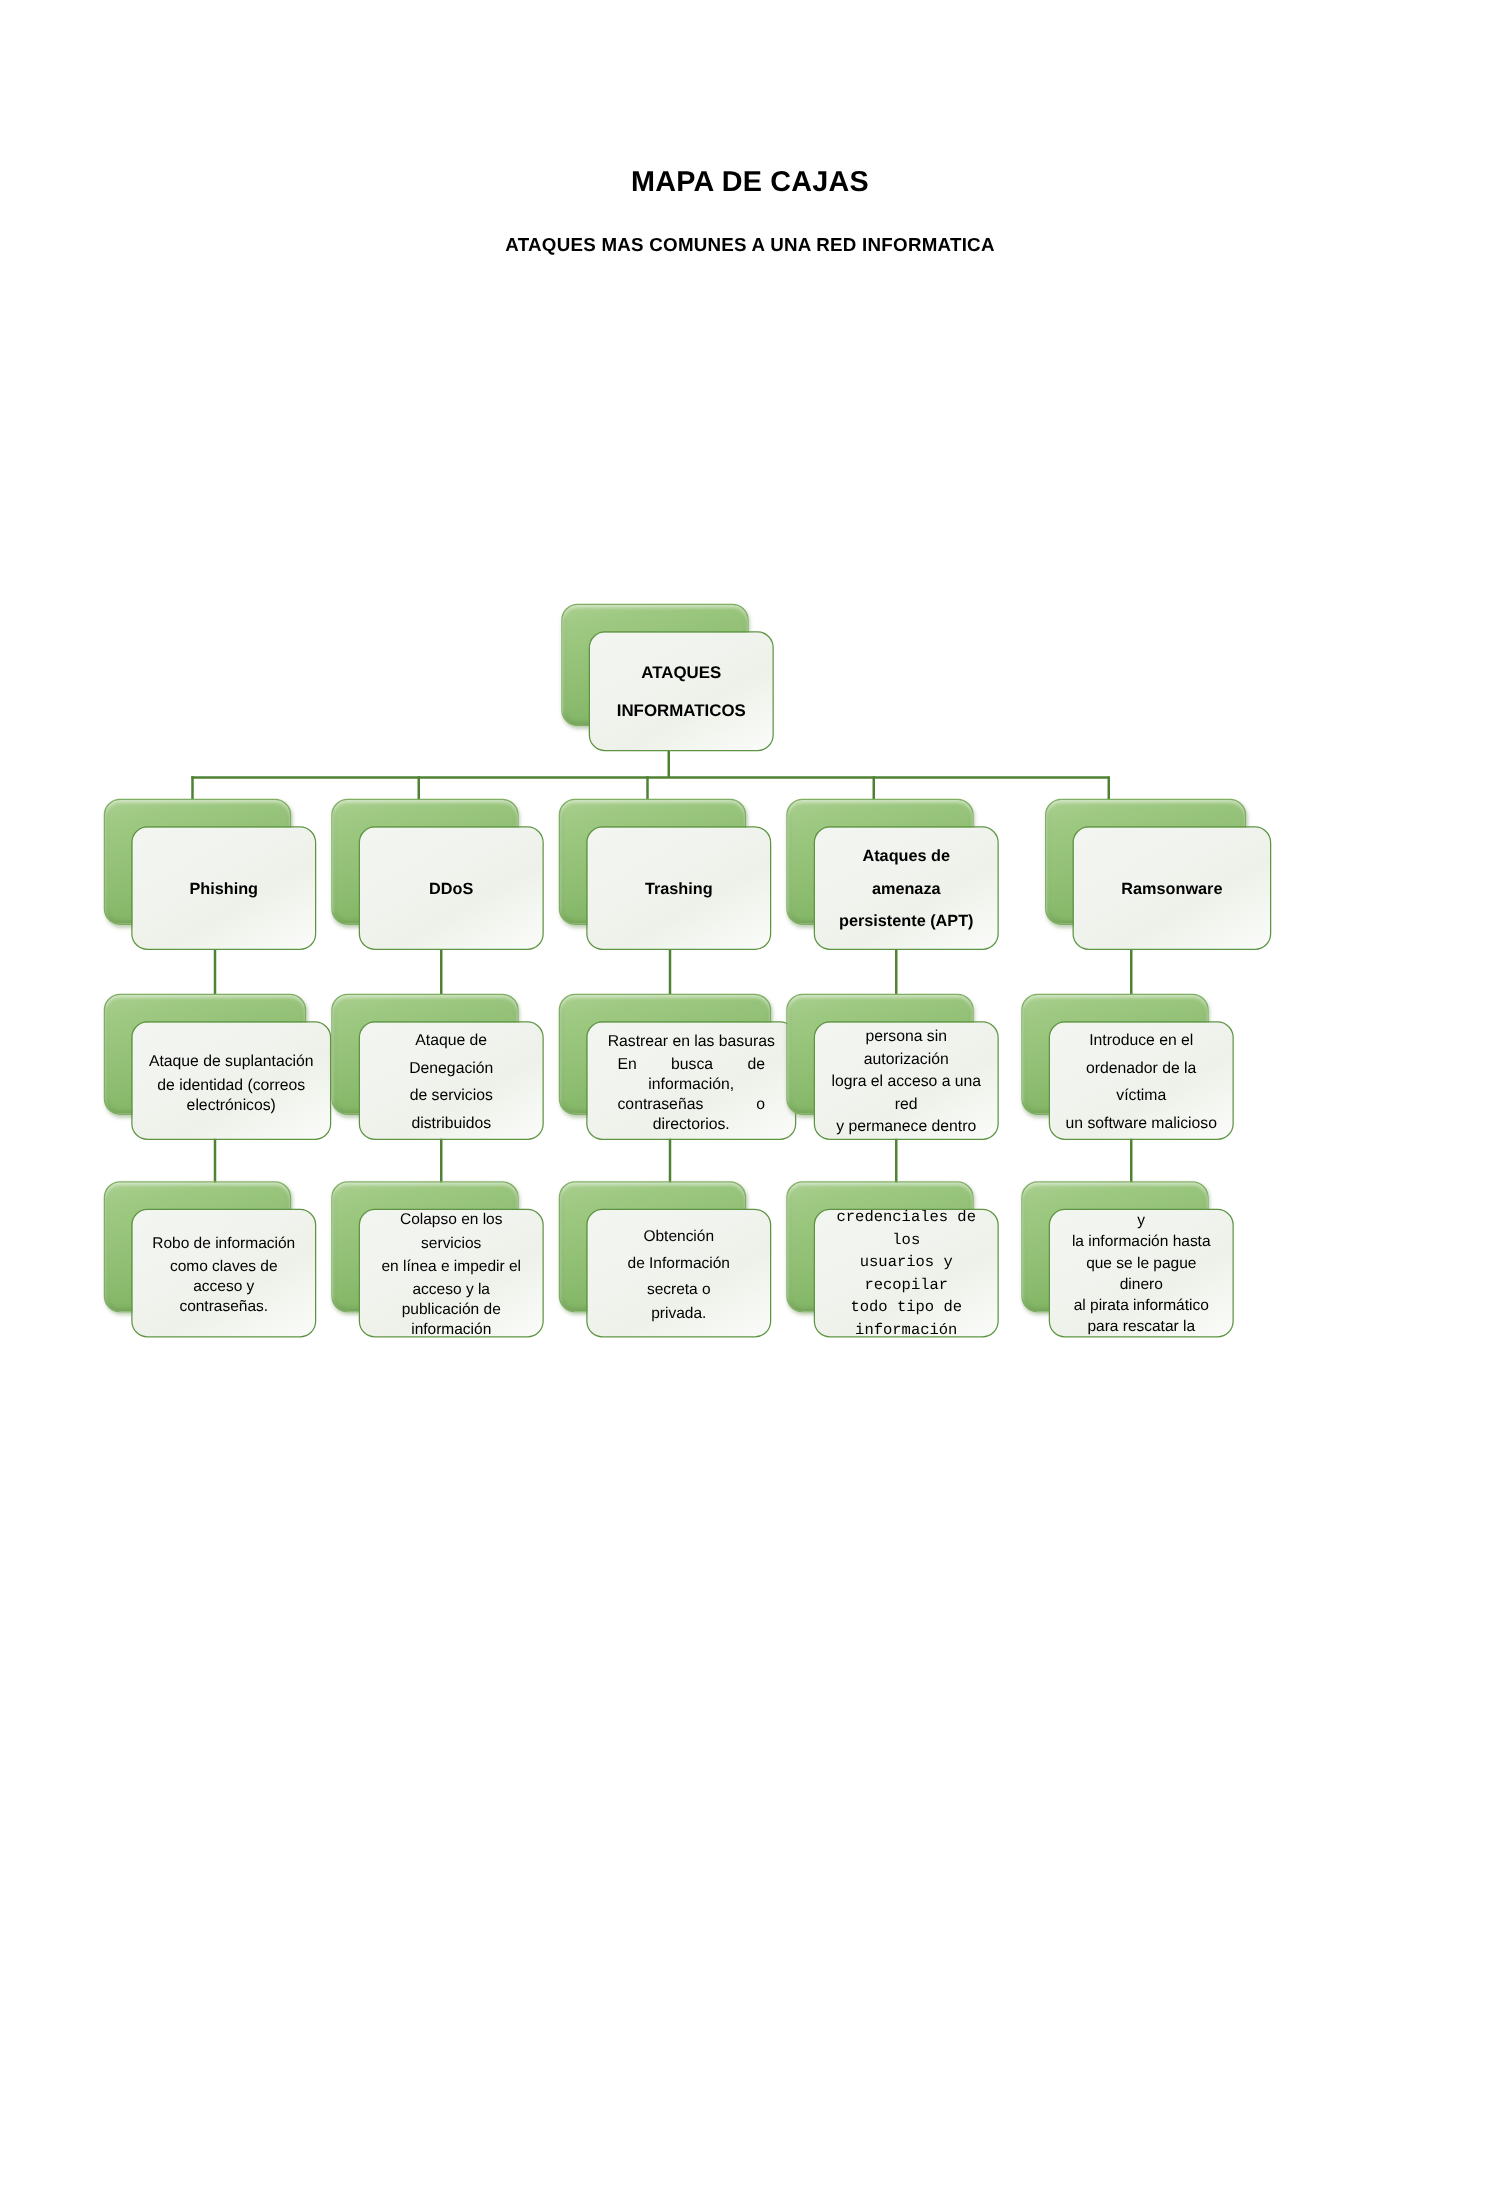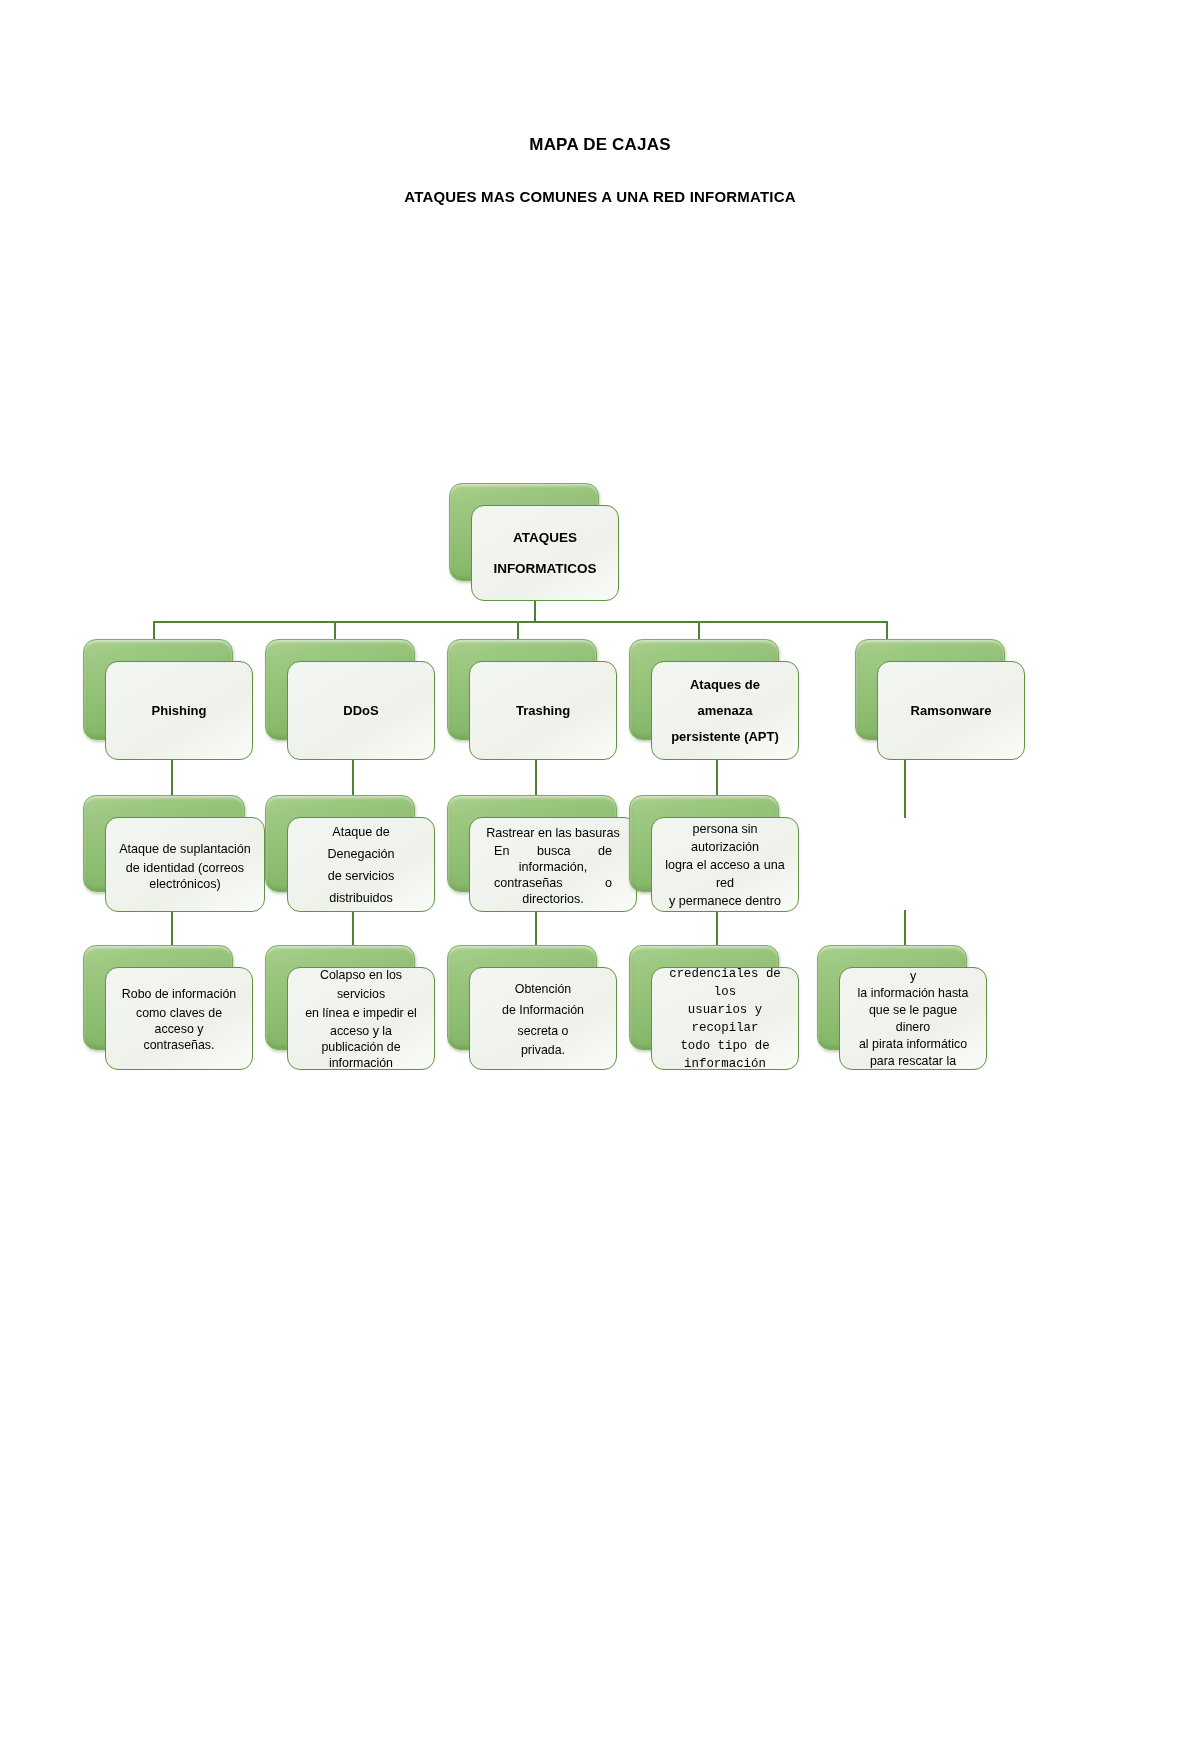--- a/index.html
+++ b/index.html
@@ -19,21 +19,21 @@
 
   
   #title-block {
     position: absolute;
     left: 0;
     top: 128px;
     width: 1200px;
     text-align: center;
   }
   .title-line-1 {
-    font-size: 17px;
+    font-size: 23px;
     font-weight: bold;
     letter-spacing: 0.2px;
     line-height: 34px;
   }
   .title-line-2 {
     font-size: 15px;
     font-weight: bold;
     letter-spacing: 0.2px;
     line-height: 37px;
     margin-top: 16px;
@@ -185,21 +185,21 @@
   <div class="node lvl2" style="left:629px; top:619px; width:148px; height:99px;">
     <div class="plate"></div>
     <div class="face">
       <div class="txt">
         <span class="ln">Ataques de amenaza</span>
         <span class="ln">persistente (APT)</span>
       </div>
     </div>
   </div>
 
-  <div class="node lvl2" style="left:855px; top:619px; width:148px; height:99px;">
+  <div class="node lvl2" style="left:836px; top:619px; width:148px; height:99px;padding-left:11px;">
     <div class="plate"></div>
     <div class="face">
       <div class="txt">
         <span class="ln">Ramsonware</span>
       </div>
     </div>
   </div>
 
   <div class="node lvl3" style="left:83px; top:775px; width:148px; height:95px;padding-left:12px;">
     <div class="plate"></div>
@@ -241,20 +241,30 @@
       <div class="txt" style="line-height:18px;">
         <span class="ln">Ataque en el que una</span>
         <span class="ln">persona sin autorización</span>
         <span class="ln">logra el acceso a una red</span>
         <span class="ln">y permanece dentro</span>
         <span class="ln">durante un tiempo</span>
       </div>
     </div>
   </div>
 
+  <div class="node lvl3" style="left:817px; top:775px; width:148px; height:95px;">
+    <div class="plate"></div>
+    <div class="face">
+      <div class="txt">
+        <span class="ln">Introduce en el</span>
+        <span class="ln">ordenador de la víctima</span>
+        <span class="ln">un software malicioso</span>
+      </div>
+    </div>
+  </div>
 
   <div class="node lvl4" style="left:83px; top:925px; width:148px; height:103px;">
     <div class="plate"></div>
     <div class="face">
       <div class="txt">
         <span class="ln">Robo de información</span>
         <span class="ln tight2">como claves de acceso y</span>
         <span class="ln tight2">contraseñas.</span>
       </div>
     </div>

